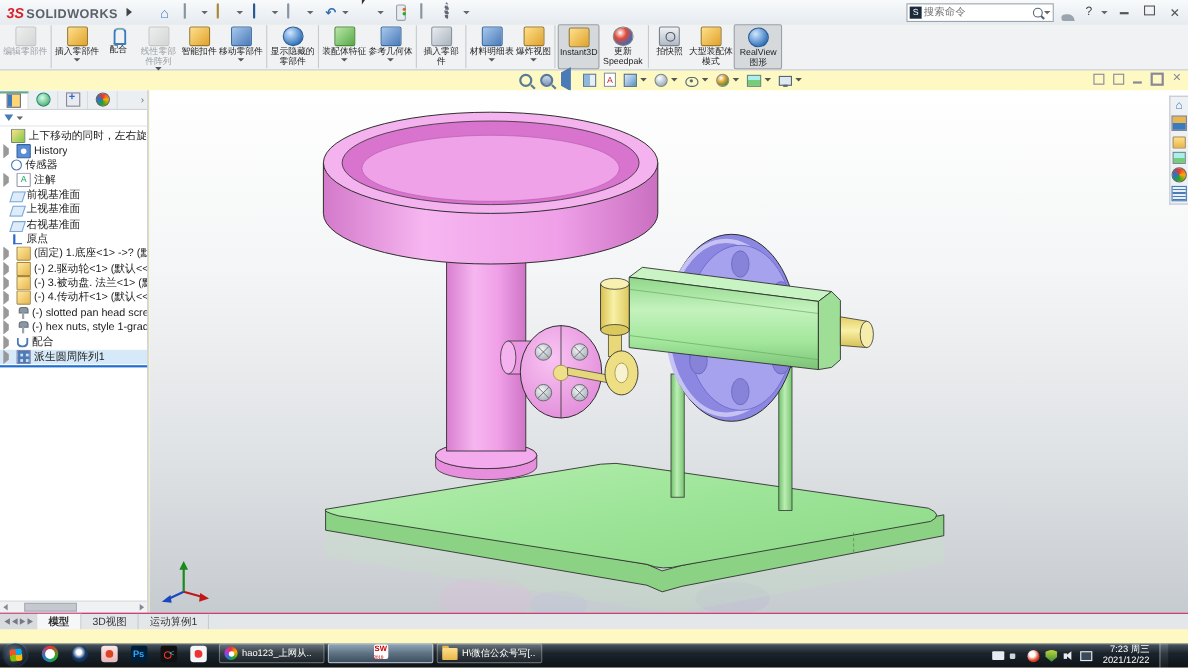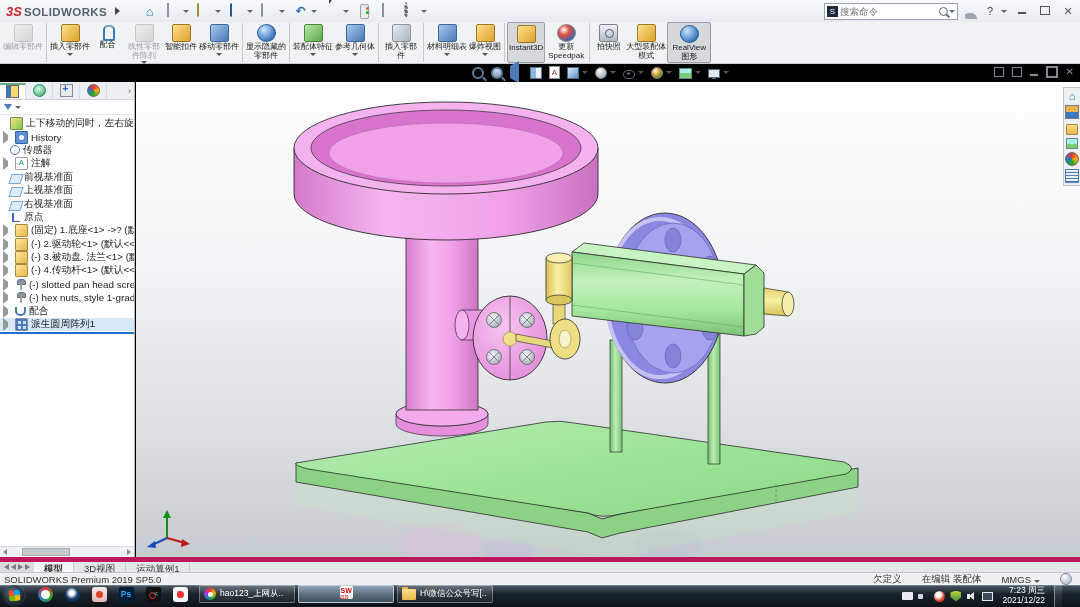--- a/index.html
+++ b/index.html
@@ -1,17 +1,17 @@
 <!DOCTYPE html>
 <html><head>
 <meta charset="utf-8">
 <style>
   html,body{margin:0;padding:0;}
   body{width:1080px;height:607px;overflow:hidden;font-family:"Liberation Sans","DejaVu Sans",sans-serif;font-size:11px;color:#222;-webkit-font-smoothing:antialiased;}
-  #app{position:relative;width:1080px;height:607px;background:#000000;}
+  #app{position:relative;width:1080px;height:607px;background:#fef9c3;}
 
   
   .titlebar{position:absolute;left:0;top:0;width:1080px;height:22px;background:linear-gradient(#f8fafc,#e6ebf0);border-bottom:1px solid #ccd2d8;display:flex;align-items:center;}
   .logo{display:flex;align-items:baseline;margin-left:6px;white-space:nowrap;}
   .logo-mark{color:#d6222a;font-weight:bold;font-style:italic;font-size:13px;margin-right:2px;}
   .logo-text{color:#5a6168;font-weight:bold;font-size:11.5px;letter-spacing:.4px;}
   .flyout-arrow{width:0;height:0;border-left:5px solid #444;border-top:4px solid transparent;border-bottom:4px solid transparent;margin-left:8px;}
   .qa{display:flex;align-items:center;gap:8px;margin-left:22px;}
   .qa-group{display:flex;align-items:center;gap:2px;}
   .qai{width:15px;height:15px;position:relative;display:inline-block;}
@@ -137,21 +137,21 @@
   .taskpane{position:absolute;right:0;top:5px;width:16px;background:#eef1f4;border:1px solid #c0c6cc;border-right:none;display:flex;flex-direction:column;align-items:center;padding:2px 0;gap:3px;}
   .tpi{width:12px;height:12px;position:relative;}
   .tp-home{color:#3a7abf;font-size:11px;line-height:12px;text-align:center;}
   .tp-lib{background:linear-gradient(#e8b64a 50%,#3a7abf 50%);border:1px solid #778;}
   .tp-folder{background:linear-gradient(#ffe08a,#e8b64a);border:1px solid #a8883a;height:9px;margin-top:2px;border-radius:1px;}
   .tp-palette{background:linear-gradient(#aee 55%,#7c7 55%);border:1px solid #688;height:9px;margin-top:1px;}
   .tp-ball{border-radius:50%;background:conic-gradient(#e33,#fa0,#2a2,#27c,#e33);border:1px solid #666;}
   .tp-props{background:#e8f0f8;border:1px solid #4a7ab8;background-image:repeating-linear-gradient(#e8f0f8 0 2px,#4a7ab8 2px 3px);}
 
   
-  .bottomtabs{position:absolute;left:0;top:557px;width:1080px;height:15px;background:#e4e7ea;border-top:5px solid #be185d;display:flex;align-items:stretch;font-size:9.5px;box-sizing:border-box;}
+  .bottomtabs{position:absolute;left:0;top:557px;width:1080px;height:15px;background:#e4e7ea;border-top:1px solid #be185d;display:flex;align-items:stretch;font-size:9.5px;box-sizing:border-box;}
   .bt-nav{display:flex;align-items:center;gap:2px;padding:0 4px;background:#d8dcdf;}
   .bt-arrow{width:0;height:0;border-top:3.5px solid transparent;border-bottom:3.5px solid transparent;}
   .bt-l{border-right:5px solid #778;}
   .bt-r{border-left:5px solid #778;}
   .btab{padding:1px 10px 0;border-right:1px solid #c6cbd0;color:#333;white-space:nowrap;}
   .btab.active{background:#f6f7f8;font-weight:bold;}
 
   
   .statusbar{position:absolute;left:0;top:572px;width:1080px;height:13px;background:#eef0f2;border-top:1px solid #c2c7cc;display:flex;align-items:center;font-size:9.5px;color:#333;box-sizing:border-box;}
   .sb-left{margin-left:4px;}
@@ -656,29 +656,20 @@
       <span class="bt-arrow bt-l"></span>
       <span class="bt-arrow bt-l"></span>
       <span class="bt-arrow bt-r"></span>
       <span class="bt-arrow bt-r"></span>
     </span>
     <span class="btab active">模型</span>
     <span class="btab">3D视图</span>
     <span class="btab">运动算例1</span>
   </div>
 
-  <div class="statusbar">
-    <span class="sb-left">SOLIDWORKS Premium 2019 SP5.0</span>
-    <span class="sb-right">
-      <span class="sb-item">欠定义</span>
-      <span class="sb-item">在编辑 装配体</span>
-      <span class="sb-item"><span>MMGS</span><span class="sb-caret"></span></span>
-      <span class="sb-icon"></span>
-    </span>
-  </div>
 
   <div class="taskbar">
     <span class="startorb">
         <span class="winflag"></span>
       </span>
     <span class="tb-apps">
       <span class="tbi">
           <span class="a-ring"></span>
         </span>
       <span class="tbi">

